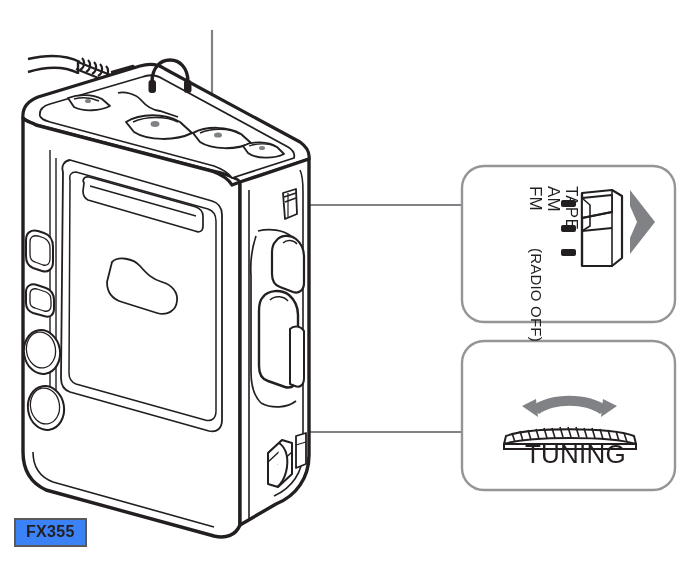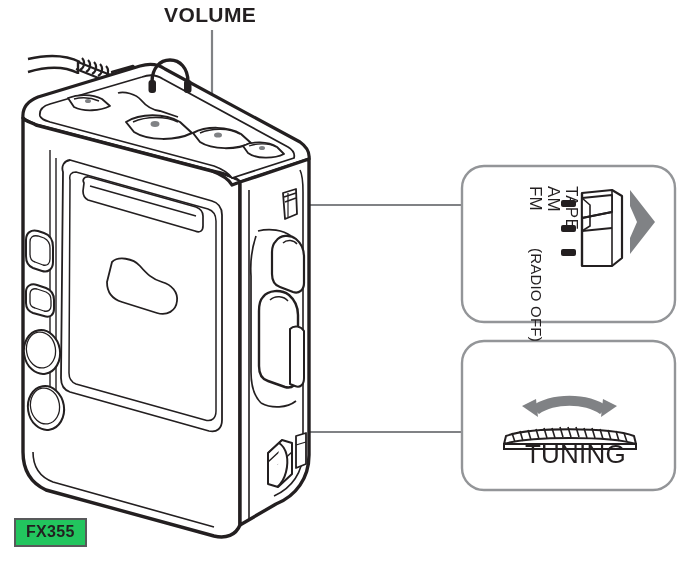--- a/index.html
+++ b/index.html
@@ -42,21 +42,21 @@
     left: 525px;
     top: 441px;
     font-size: 26px;
     letter-spacing: 0.2px;
   }
   #model-badge {
     position: absolute;
     left: 14px;
     top: 518px;
     border: 2px solid #58595b;
-    background: #22c55e;
+    background: #3b82f6;
     padding: 3px 10px 4px 10px;
     font-size: 16px;
     font-weight: bold;
     color: #231f20;
     letter-spacing: 0.3px;
   }
   .vlabel {
     position: absolute;
     transform-origin: 0 0;
     transform: rotate(90deg);
@@ -266,21 +266,20 @@
       <g stroke="#231f20" stroke-width="1.6" fill="none">
         <path d="M512,433 L515,442 M520,431 L523,441 M528,430 L531,440 M536,429 L539,439
                  M544,428 L547,438 M552,428 L555,438 M560,427 L563,437 M568,427 L571,437
                  M576,427 L579,437 M584,428 L587,438 M592,428 L595,438 M600,429 L603,439
                  M608,430 L611,440 M616,431 L619,441 M624,433 L627,442"></path>
       </g>
       <path d="M504,444 L636,444 L636,449 L504,449 Z" fill="#ffffff" stroke="#231f20" stroke-width="2"></path>
     </g>
   </svg>
 
-  <div class="lbl" id="volume-label">VOLUME</div>
 
   <div class="lbl" id="tuning-label">TUNING</div>
 
   <div class="vlabel" id="sw-label-fm">FM</div>
 
   <div class="vlabel" id="sw-label-am">AM</div>
 
   <div class="vlabel" id="sw-label-tape">TAPE</div>
 
   <div class="vlabel" id="sw-label-off">(RADIO OFF)</div>

